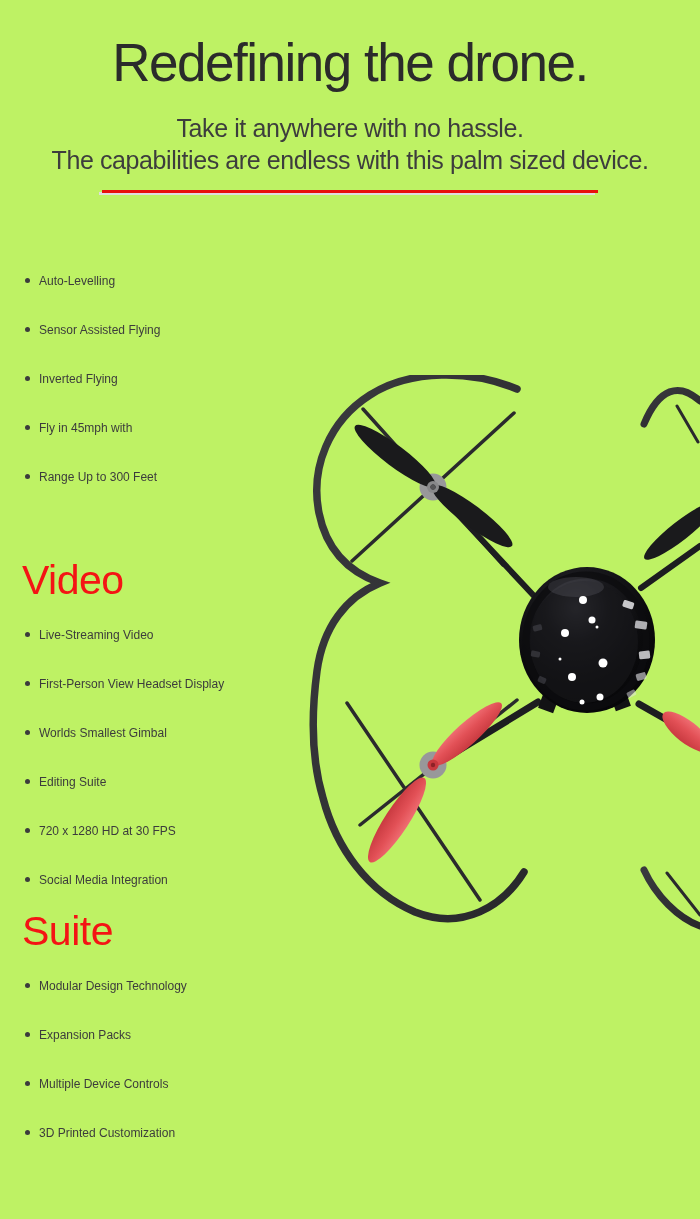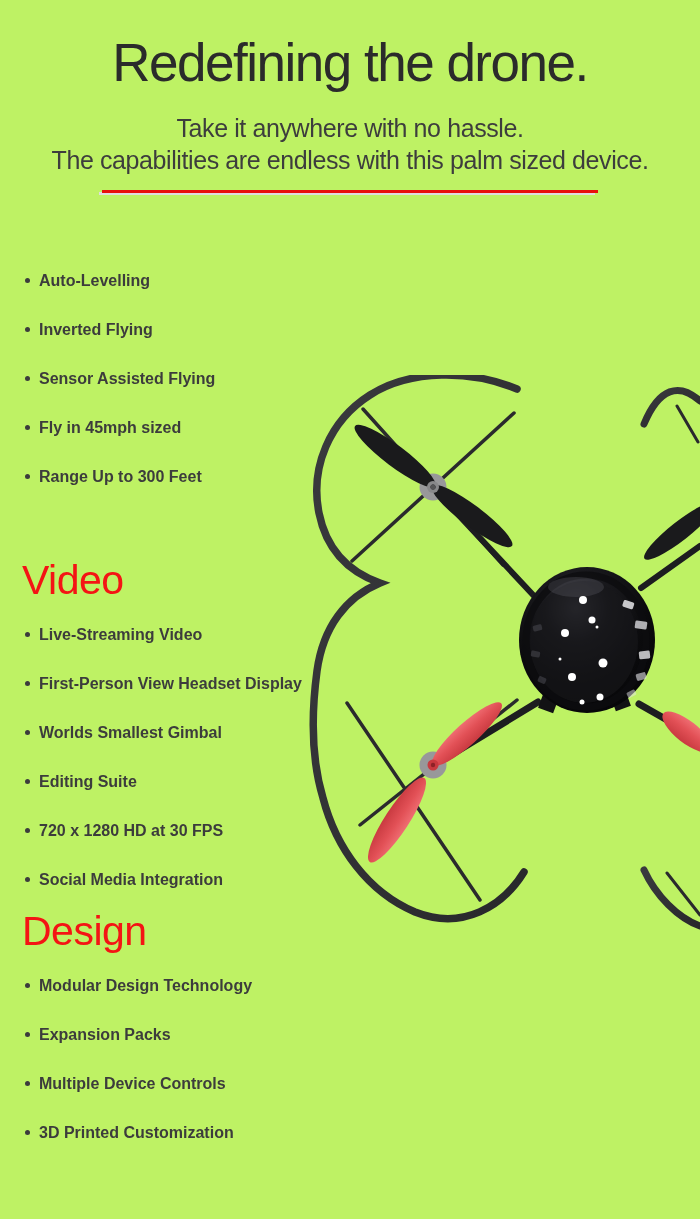--- a/index.html
+++ b/index.html
@@ -25,21 +25,21 @@
     box-shadow:-3px 2px 0 #dedede;
   }
   .feature-section { position:absolute; left:22px; width:330px; }
   .feature-section h2 {
     font-size:41px; line-height:45px; font-weight:300;
     letter-spacing:-0.5px; margin:0 0 7px 0;
   }
   .feature-section ul { list-style:none; }
   .feature-section li {
     display:flex; align-items:center; height:49px;
-    font-size:16px; font-weight:700; color:#3c3c3c; padding-left:3px;text-align:center;
+    font-size:12px; font-weight:400; color:#3c3c3c; padding-left:3px;text-align:center;
   }
   .feature-section .dot {
     width:5px; height:5px; border-radius:50%;
     background:#3c3c3c; margin-right:9px; flex:0 0 auto;
   }
   .section-flight { top:256px; }
   .section-video  { top:558px; }
   .section-design { top:909px; }
   .drone-wrap { position:absolute; left:295px; top:375px; width:405px; height:565px; }
   .drone-wrap svg { display:block; }
@@ -59,29 +59,29 @@
   <div class="divider" style="background: rgb(232, 16, 12);"></div>
 
   <div class="feature-section section-flight">
     <ul>
         <li>
           <span class="dot"></span>
           <span>Auto-Levelling</span>
         </li>
         <li>
           <span class="dot"></span>
+          <span>Sensor Assisted Flying</span>
+        </li>
+        <li>
+          <span class="dot"></span>
           <span>Inverted Flying</span>
         </li>
         <li>
           <span class="dot"></span>
-          <span>Sensor Assisted Flying</span>
-        </li>
-        <li>
-          <span class="dot"></span>
-          <span>Fly in 45mph sized</span>
+          <span>Fly in 45mph with</span>
         </li>
         <li>
           <span class="dot"></span>
           <span>Range Up to 300 Feet</span>
         </li>
       </ul>
   </div>
 
   <div class="feature-section section-video">
     <h2 style="color: rgb(244, 20, 20);">Video</h2>
@@ -107,21 +107,21 @@
           <span>720 x 1280 HD at 30 FPS</span>
         </li>
         <li>
           <span class="dot"></span>
           <span>Social Media Integration</span>
         </li>
       </ul>
   </div>
 
   <div class="feature-section section-design">
-    <h2 style="color: rgb(244, 20, 20);">Design</h2>
+    <h2 style="color: rgb(244, 20, 20);">Suite</h2>
     <ul>
         <li>
           <span class="dot"></span>
           <span>Modular Design Technology</span>
         </li>
         <li>
           <span class="dot"></span>
           <span>Expansion Packs</span>
         </li>
         <li>

